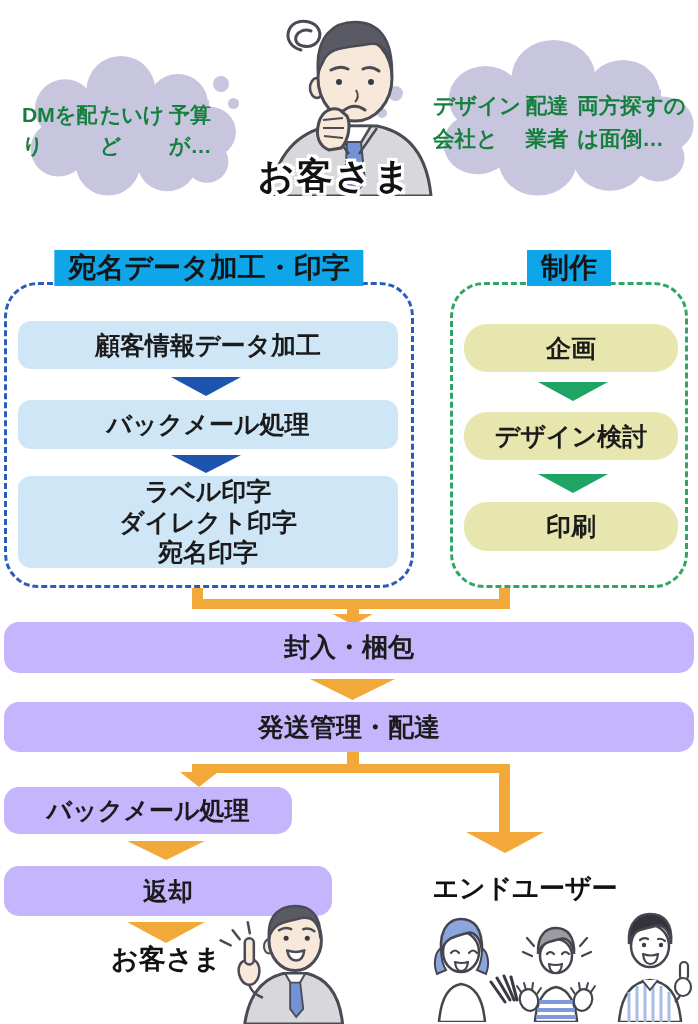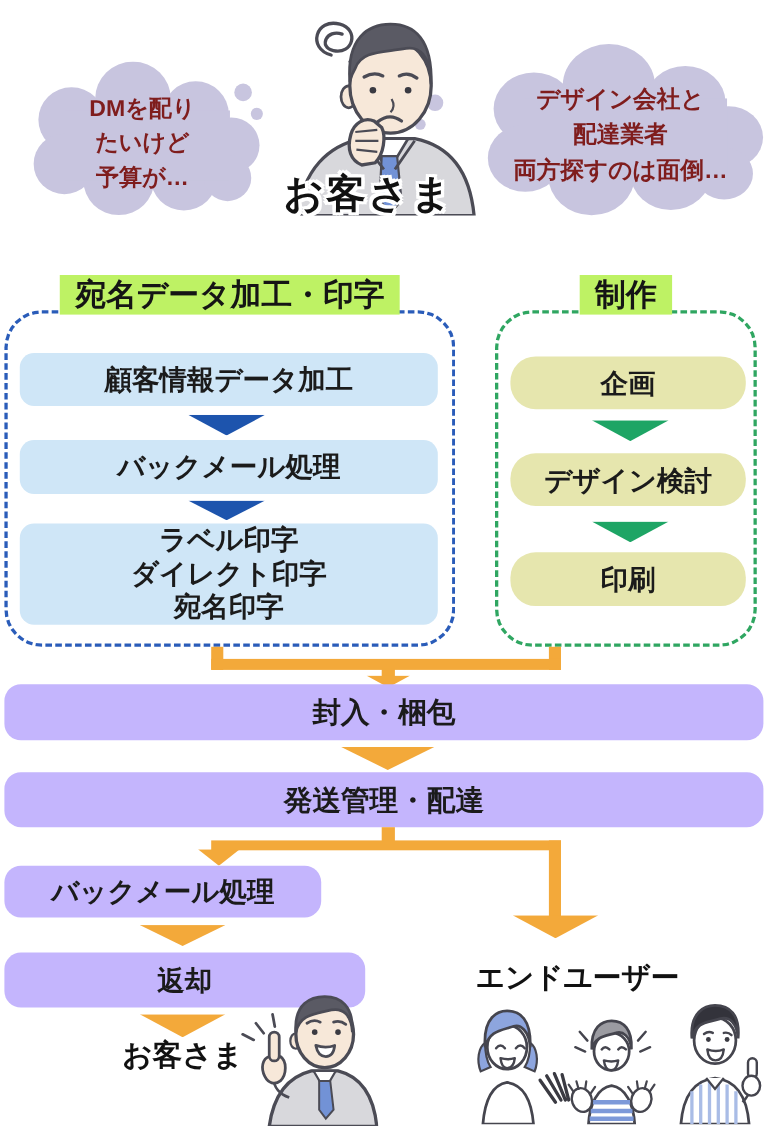--- a/index.html
+++ b/index.html
@@ -4,36 +4,36 @@
 <style>
   html,body { margin:0; padding:0; background:#ffffff; }
   .stage {
     position:relative; width:698px; height:1024px; background:#ffffff;
     font-family:"Liberation Sans","DejaVu Sans",sans-serif; color:#1b1b1b;
     overflow:hidden;
   }
   .abs { position:absolute; }
   
   .bubble-text {
-    display:flex; flex-direction:column; justify-content:center; align-items:center;
-    text-align:center; font-weight:700; color:#7f1d1d; line-height:1.5; font-size:21px;
+    display:flex; flex-direction:row; justify-content:center; align-items:center;
+    text-align:left; font-weight:700; color:#15803d; line-height:1.5; font-size:21px;
   }
   .dot { position:absolute; border-radius:50%; background:#c8c5df; }
   .customer-label-top {
     font-size:36px; font-weight:800; letter-spacing:2px; text-align:center; color:#111;
     text-shadow:-3px -3px 0 #fff,3px -3px 0 #fff,-3px 3px 0 #fff,3px 3px 0 #fff,
                  0 -3px 0 #fff,0 3px 0 #fff,-3px 0 0 #fff,3px 0 0 #fff;
     white-space:nowrap;
   }
   
   .dashed-panel { border:3px dashed; border-radius:34px; box-sizing:border-box; }
   .panel-blue  { border-color:#2a5cb9; }
   .panel-green { border-color:#2fa661; }
   .panel-title {
-    background:#bef264; padding:0 14px; font-weight:800; font-size:28px; line-height:36px;
+    background:#0ea5e9; padding:0 14px; font-weight:800; font-size:28px; line-height:36px;
     white-space:nowrap; transform:translateX(-50%); text-align:center; color:#151515;
   }
   
   .flow-box {
     display:flex; flex-direction:column; align-items:center; justify-content:center;
     font-weight:700; text-align:center; color:#1b1b1b; box-sizing:border-box;
   }
   .blue-box   { background:#cfe6f7; border-radius:13px; font-size:25px; }
   .khaki-box  { background:#e6e6ae; border-radius:23px; font-size:25px; }
   .yellow-box { background:#c4b5fd; border-radius:15px; font-size:26px; }

